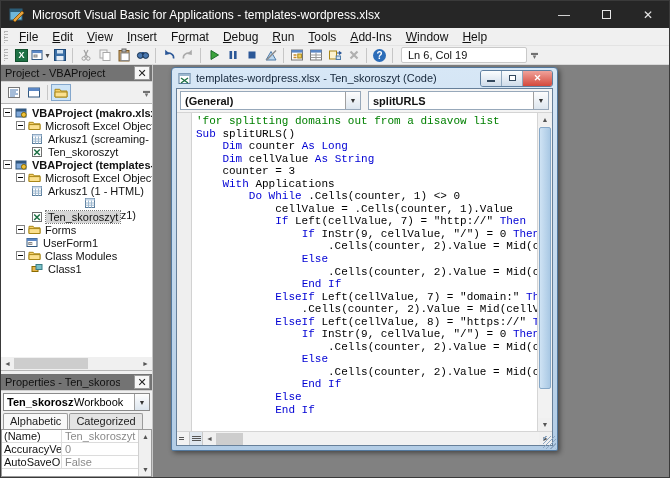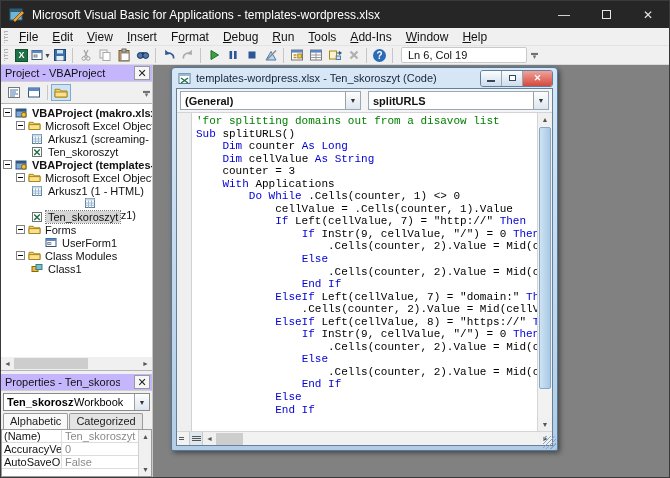--- a/index.html
+++ b/index.html
@@ -37,21 +37,21 @@
   .dd-caret { font-size:8px; color:#444; margin-left:1px; }
   .ln-box { width:126px; height:16px; background:#fff; border:1px solid #c9c9c9; border-radius:2px;
             font-size:11px; color:#111; line-height:14px; padding-left:6px; margin-left:5px; white-space:nowrap; }
   .tb-overflow { width:13px; height:16px; margin-left:1px; display:flex; flex-direction:column;
                  align-items:center; justify-content:center; color:#707070; font-size:7px; line-height:4px; }
 
   
   .workspace { flex:1; display:flex; min-height:0; }
   .dock { width:152px; flex:none; background:#f0f0f0; display:flex; flex-direction:column; border-right:1px solid #c8c8c8; }
 
-  .panel-header { height:17px; display:flex; align-items:center; background:#c4b5fd;
+  .panel-header { height:17px; display:flex; align-items:center; background:#737373;
                   border-bottom:1px solid #d0d0d0; flex:none;gap:14px; }
   .panel-title { font-size:11px; color:#111; padding-left:4px; flex:1; white-space:nowrap; overflow:hidden; }
   .panel-close { width:16px; height:14px; margin-right:2px; display:flex; align-items:center; justify-content:center;
                  font-size:11px; color:#222; border:1px solid #9a9a9a; background:#f6f6f6; flex:none; }
 
   .project-panel { height:306px; flex:none; display:flex; flex-direction:column; }
   .ptoolbar { height:21px; display:flex; align-items:center; padding-left:3px; flex:none; background:#f0f0f0; }
   .pbtn { width:20px; height:17px; display:flex; align-items:center; justify-content:center; flex:none; }
   .pbtn.pressed { background:#cde4f7; border:1px solid #84a7cc; }
   .ptb-overflow { margin-left:auto; margin-right:2px; color:#707070; font-size:7px; line-height:4px;
@@ -426,21 +426,21 @@
               <div class="tree-row" style="padding-left: 15px;">
                 <span class="exp"></span>
                 <span class="ticon">
                   <svg width="13" height="11">
                     <path d="M1 2.8 L1 9.5 L12 9.5 L12 3.8 L6.2 3.8 L5.2 2.3 L1 2.3 Z" fill="#f7d069" stroke="#a98718"></path>
                     <path d="M1 4.6 L12 4.6 L12 9.5 L1 9.5 Z" fill="#fbe08e" stroke="#a98718"></path>
                   </svg>
                 </span>
                 <span class="tlabel">Forms</span>
               </div>
-              <div class="tree-row" style="padding-left: 43px;">
+              <div class="tree-row" style="padding-left: 24px;">
                 <span class="ticon">
                   <svg width="12" height="11">
                     <rect x="1" y="1.5" width="10" height="8" fill="#fff" stroke="#31577f"></rect>
                     <rect x="1" y="1.5" width="10" height="2.5" fill="#5b87c5"></rect>
                     <rect x="2.8" y="5.5" width="3" height="2" fill="#d0d0d0" stroke="#888"></rect>
                   </svg>
                 </span>
                 <span class="tlabel">UserForm1</span>
               </div>
               <div class="tree-row" style="padding-left: 15px;">

